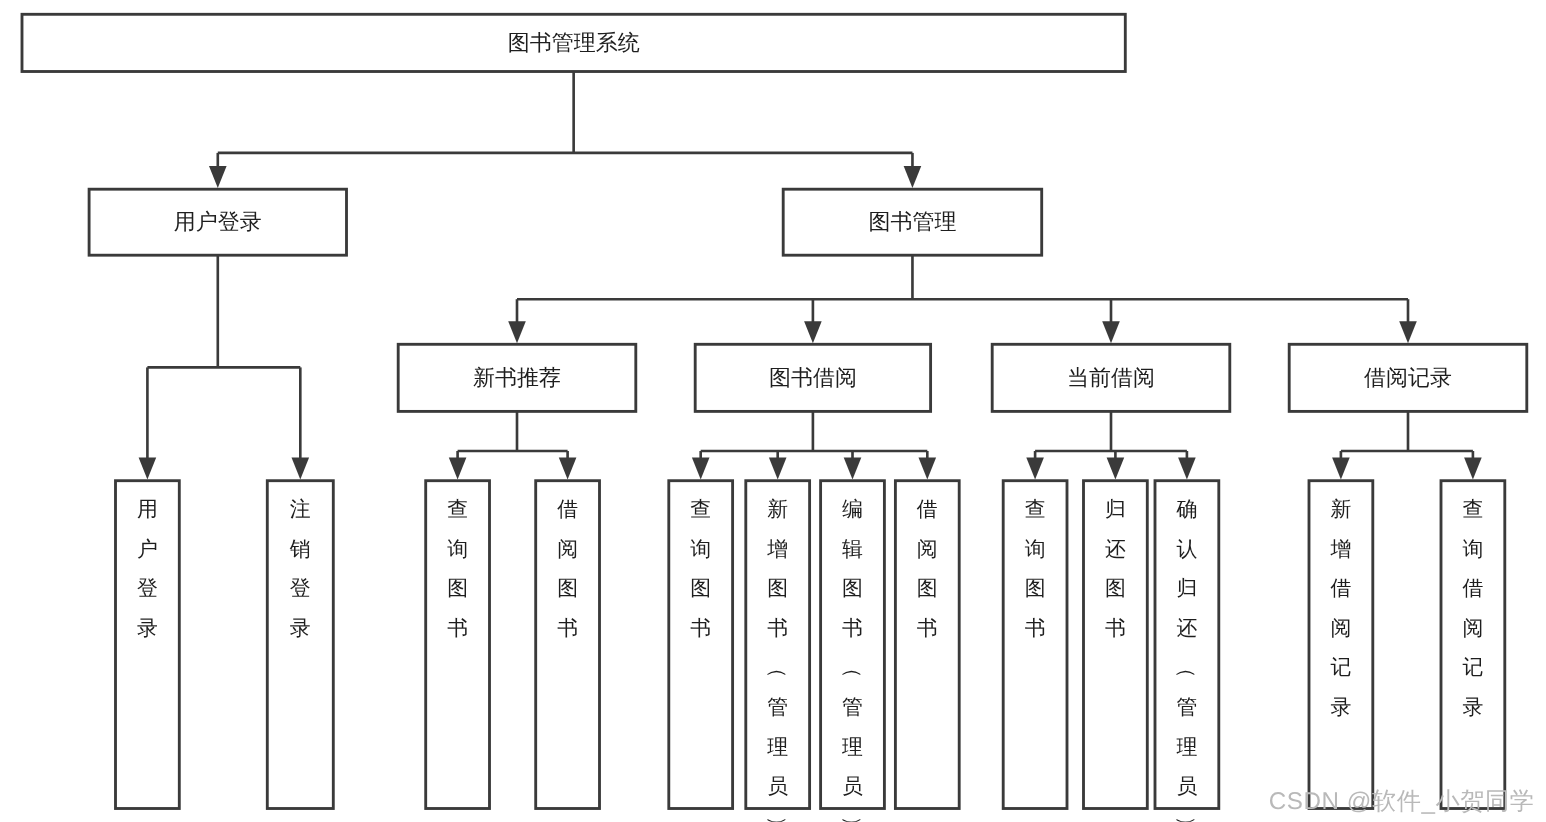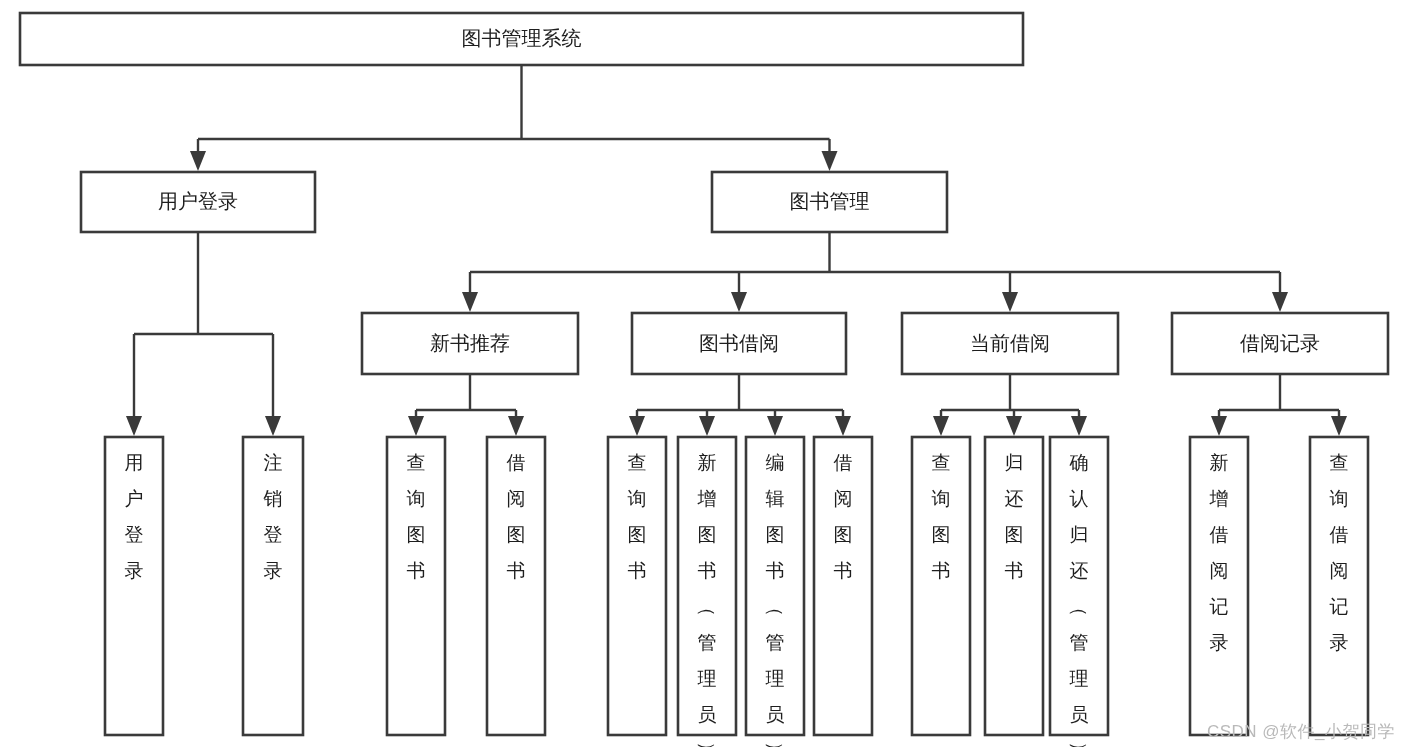--- a/index.html
+++ b/index.html
@@ -18,21 +18,21 @@
     font-size:20px;fill:#1e1e1e;text-anchor:middle;
     dominant-baseline:middle;
   }
   .vlabel{
     font-family:"Liberation Sans","DejaVu Sans",sans-serif;
     font-size:19px;fill:#1e1e1e;text-anchor:middle;
   }
   .watermark{
     position:absolute;right:10px;bottom:4px;
     font-family:"Liberation Sans","DejaVu Sans",sans-serif;
-    font-size:17px;color:#b9b9b9;letter-spacing:.5px;
+    font-size:22px;color:#b9b9b9;letter-spacing:.5px;
     white-space:nowrap;user-select:none;
   }
 </style>
 </head>
 <body>
 
 <div id="diagram-root">
   <svg id="tree" viewBox="0 0 1405 747" xmlns="http://www.w3.org/2000/svg">
     <g id="connectors-layer">
         <line x1="521.5" y1="65" x2="521.5" y2="139" class="conn"></line>

